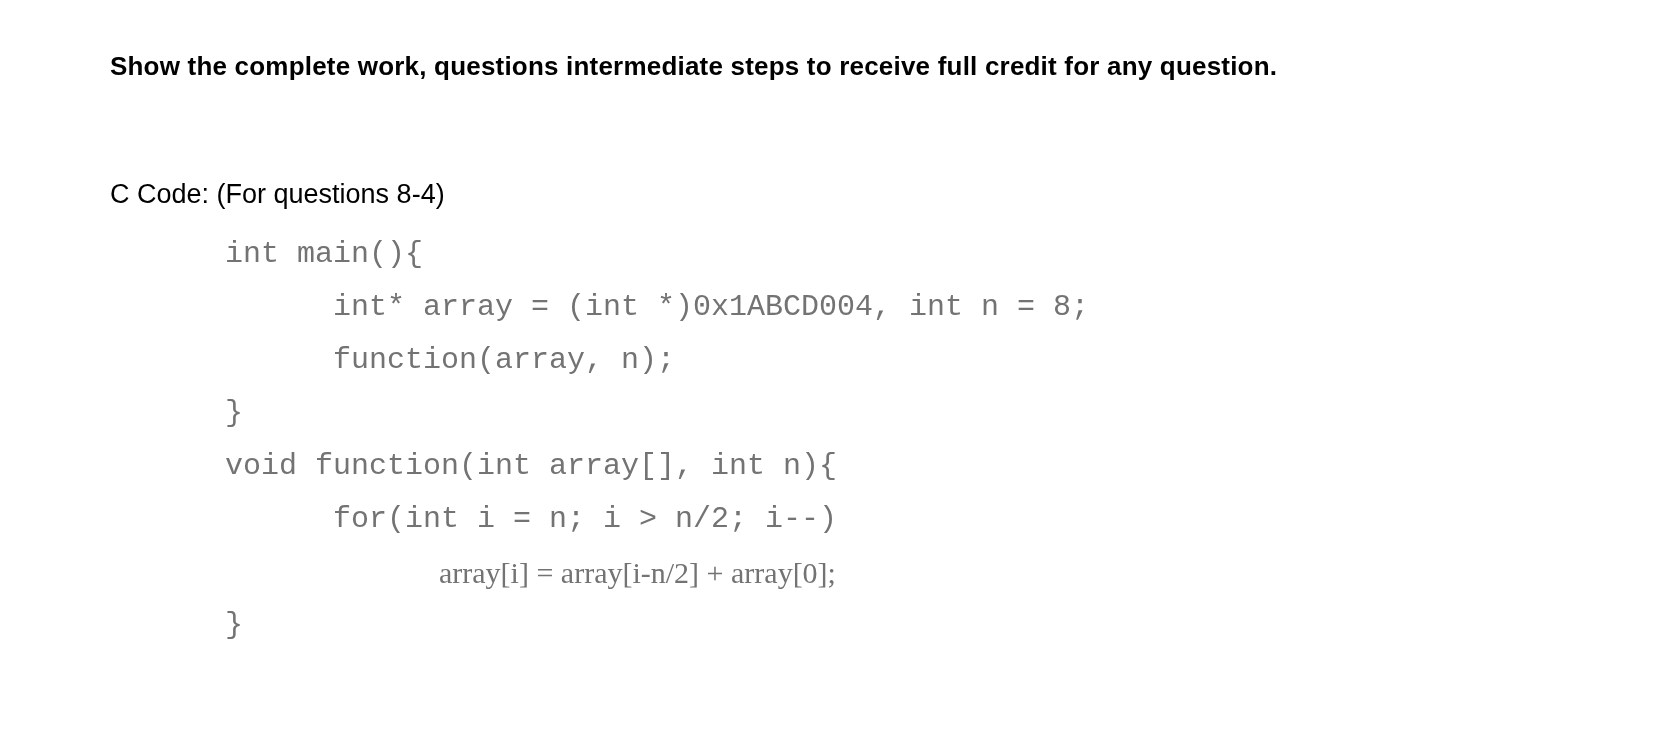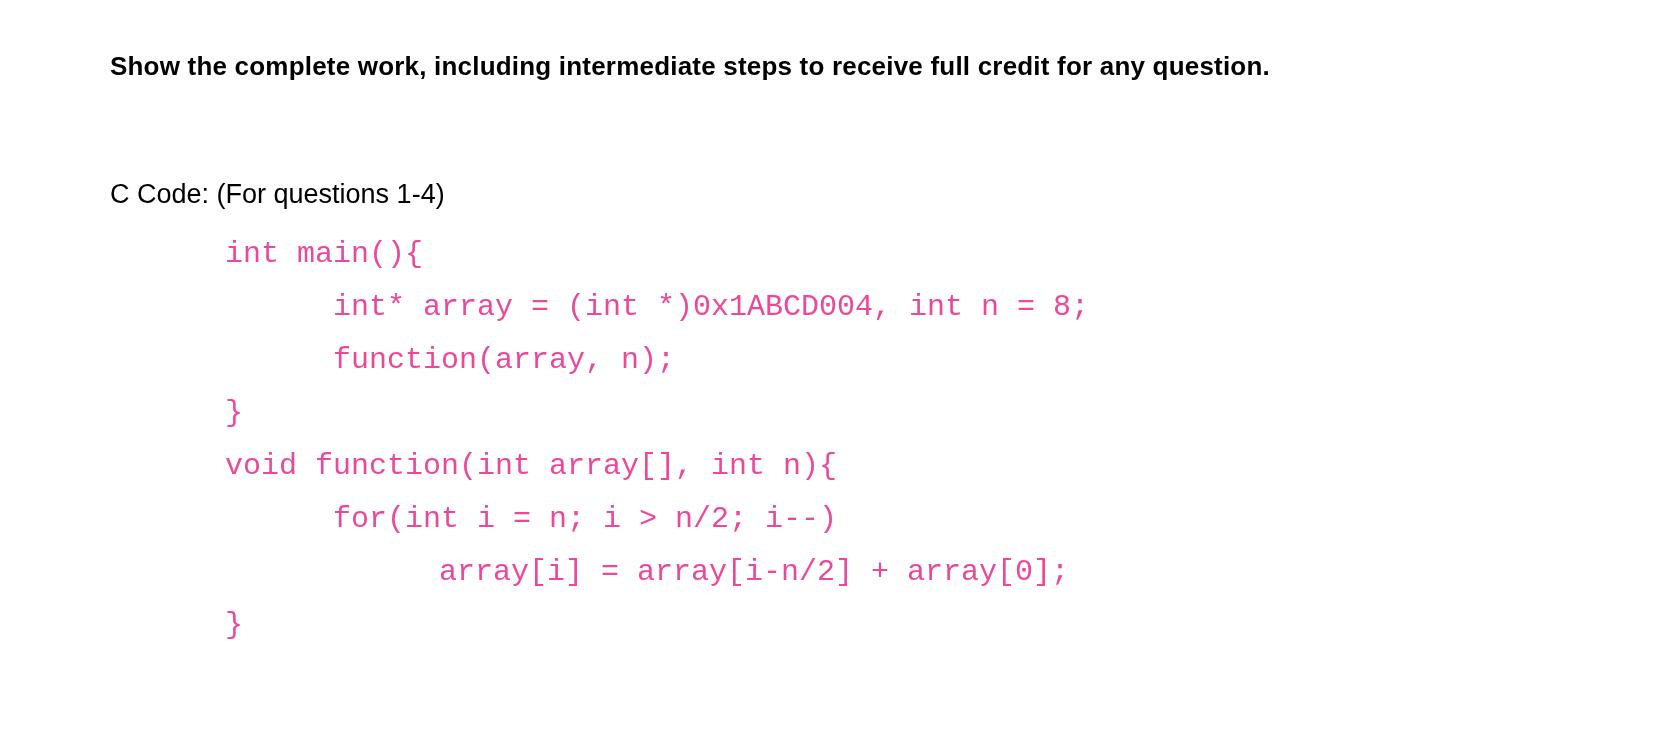--- a/index.html
+++ b/index.html
@@ -34,32 +34,32 @@
     white-space: nowrap;
     color: #000000;
   }
   .code-block {
     position: absolute;
     left: 225px;
     top: 228px;
     font-family: "Liberation Mono", "DejaVu Sans Mono", monospace;
     font-size: 30px;
     line-height: 53px;
-    color: #ec4899;
+    color: #737373;
     white-space: pre;
   }
   .code-line { height: 53px; }
   .ind0 { padding-left: 0; }
   .ind1 { padding-left: 108px; font-family: Liberation Mono, monospace; }
-  .ind2 { padding-left: 214px; }
+  .ind2 { padding-left: 214px; font-family: Liberation Serif, serif; }
 </style>
 </head>
 <body>
 
 <div class="page">
 
-  <div class="instruction">Show the complete work, including intermediate steps to receive full credit for any question.</div>
+  <div class="instruction">Show the complete work, questions intermediate steps to receive full credit for any question.</div>
 
-  <div class="code-label">C Code: (For questions 1-4)</div>
+  <div class="code-label">C Code: (For questions 8-4)</div>
 
   <div class="code-block"><div class="code-line ind0">int main(){</div><div class="code-line ind1">int* array = (int *)0x1ABCD004, int n = 8;</div><div class="code-line ind1">function(array, n);</div><div class="code-line ind0">}</div><div class="code-line ind0">void function(int array[], int n){</div><div class="code-line ind1">for(int i = n; i &gt; n/2; i--)</div><div class="code-line ind2">array[i] = array[i-n/2] + array[0];</div><div class="code-line ind0">}</div></div>
 
 </div>
 
 </body></html>

